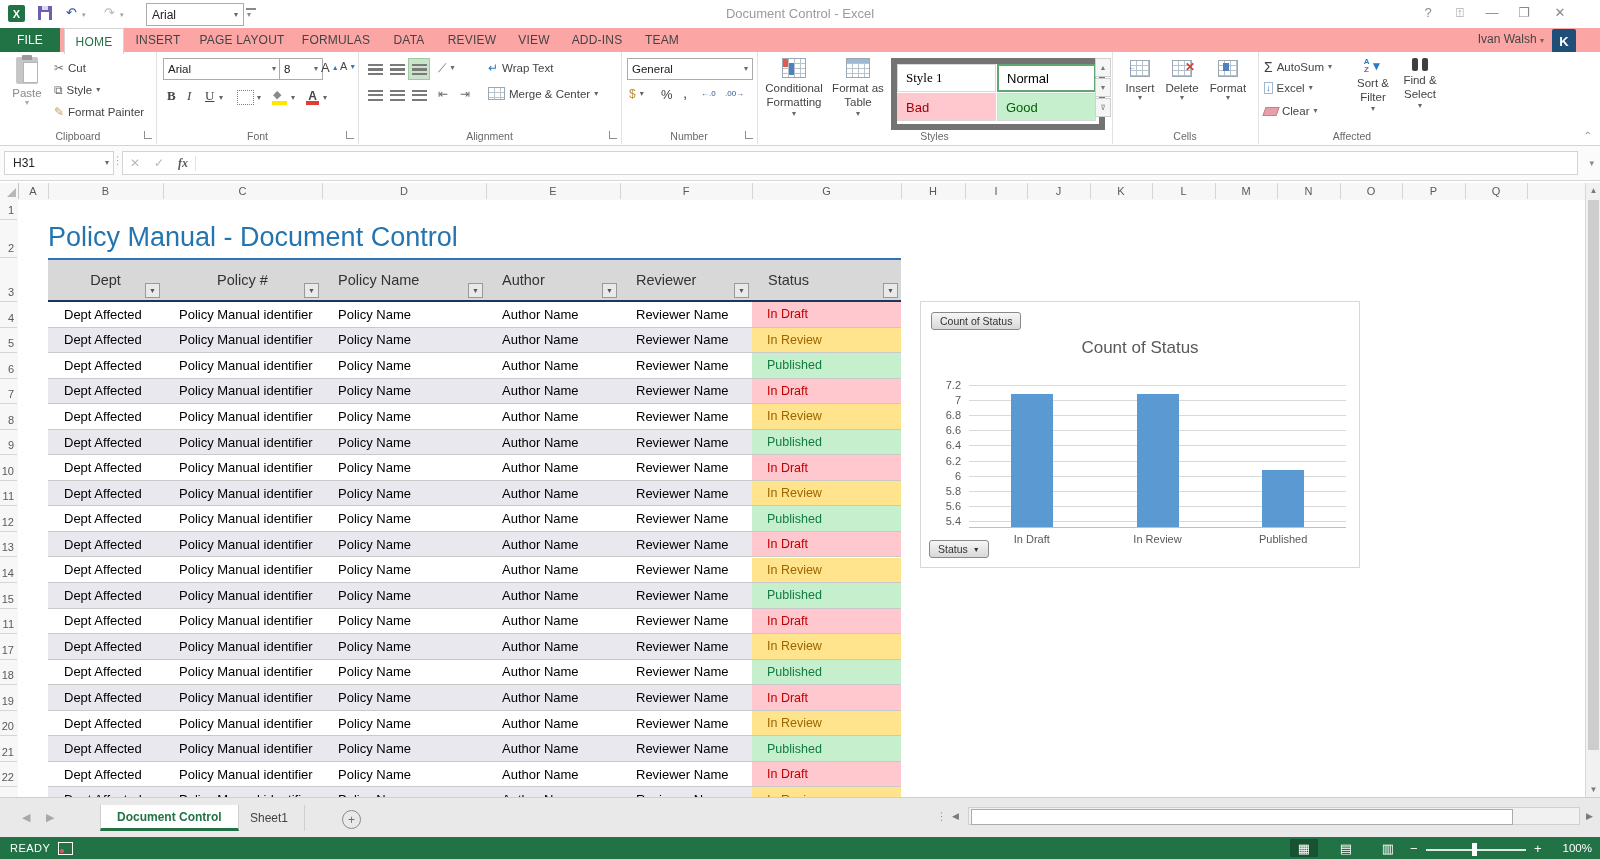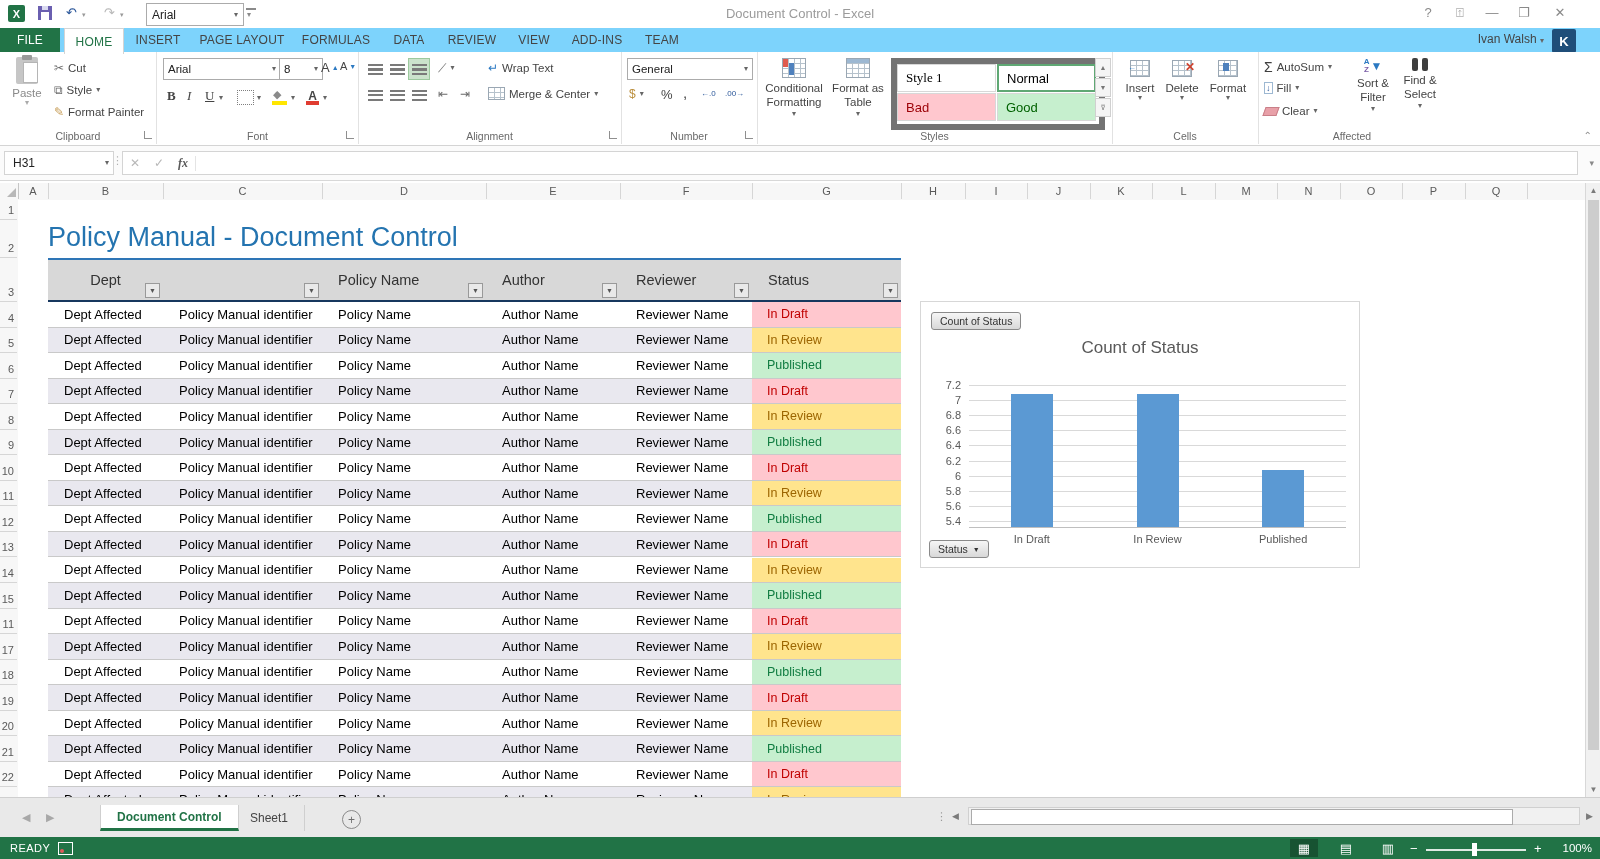--- a/index.html
+++ b/index.html
@@ -15,21 +15,21 @@
   #save-icon:before{content:"";position:absolute;left:4px;top:0;width:6px;height:4px;background:#d9d9f0;}
   #undo-icon{left:66px;color:#2b579a;}
   #redo-icon{left:104px;color:#b9b9b9;}
   .qat-dd{position:absolute;top:11px;font-size:7px;color:#9a9a9a;}
   #qat-font-combo{position:absolute;left:146px;top:3px;width:86px;height:21px;border:1px solid #ababab;background:#fff;display:flex;align-items:center;padding:0 5px;font-size:12px;color:#222;}
   #qat-more{position:absolute;left:246px;top:8px;width:10px;border-top:2px solid #8a8a8a;}
   #qat-more:after{content:"▾";position:absolute;left:1px;top:0px;font-size:8px;color:#8a8a8a;}
   #title-text{position:absolute;left:0;right:0;top:6px;text-align:center;font-size:13px;color:#9b9b9b;}
   .winbtn{position:absolute;top:5px;font-size:13px;color:#8a8a8a;width:24px;text-align:center;}
   
-  #tabrow{position:absolute;left:0;top:28px;width:1600px;height:24px;background:#7dd3fc;}
+  #tabrow{position:absolute;left:0;top:28px;width:1600px;height:24px;background:#fca5a5;}
   .rtab{position:absolute;top:0;height:24px;display:flex;align-items:center;padding:0 14px;font-size:12px;color:#444;letter-spacing:.2px;}
   .rtab.file{background:#217346;color:#fff;padding:0 20px;}
   .rtab.active{background:#fff;color:#217346;border:1px solid #d4d4d4;border-bottom:none;height:25px;z-index:2;}
   #account{position:absolute;right:56px;top:4px;font-size:12px;color:#444;}
   #avatar{position:absolute;right:24px;top:1px;width:24px;height:24px;background:#1f4e79;color:#fff;font-size:13px;font-weight:bold;display:flex;align-items:center;justify-content:center;border-radius:2px;}
   
   #ribbon{position:absolute;left:0;top:52px;width:1600px;height:93px;background:#fff;border-bottom:1px solid #d4d4d4;}
   .rgroup{position:absolute;top:0;height:92px;border-right:1px solid #e2e2e2;}
   .grouplabel{position:absolute;bottom:2px;left:0;right:0;text-align:center;font-size:10.5px;color:#696969;}
   .launcher{position:absolute;right:4px;bottom:5px;width:7px;height:7px;border-left:1px solid #8f8f8f;border-bottom:1px solid #8f8f8f;}
@@ -329,21 +329,21 @@
     </div>
 
     <div class="rgroup" style="left:1258px;width:188px;border-right:none">
       <div class="rbtn" style="left:6px;top:7px">
           <span class="glyph" style="font-size:14px;color:#3f3f3f">Σ</span>
           <span>AutoSum</span>
           <span class="dd">▾</span>
         </div>
       <div class="rbtn" style="left:6px;top:30px">
           <span class="glyph" style="color:#2b579a;border:1px solid #9db8d2;padding:0 1px;font-size:9px">↓</span>
-          <span>Fill</span>
+          <span>Excel</span>
           <span class="dd">▾</span>
         </div>
       <div class="rbtn" style="left:6px;top:53px">
           <span style="width:12px;height:7px;background:#e8a0a8;transform:skewX(-20deg);border:1px solid #c97f88"></span>
           <span>Clear</span>
           <span class="dd">▾</span>
         </div>
       <div class="bigbtn" style="left:92px;top:6px;width:46px">
         <span style="display:flex;align-items:center;gap:1px">
           <span style="display:flex;flex-direction:column;font-size:8px;font-weight:bold;line-height:1">
@@ -428,20 +428,21 @@
       <div class="rowgut" style="top: 510.8px; height: 25.55px;">20</div>
       <div class="rowgut" style="top: 536.35px; height: 25.55px;">21</div>
       <div class="rowgut" style="top: 561.9px; height: 25.55px;">22</div>
     </div>
 
   <div id="grid">
     <div id="sheet-title">Policy Manual - Document Control</div>
     <div id="thead">
         <div class="hcell" style="left: 0px; width: 115px; justify-content: center;">Dept</div>
         <div class="filterbtn" style="left: 97px; top: 23px;">▼</div>
+        <div class="hcell" style="left: 115px; width: 159px; justify-content: center;">Policy #</div>
         <div class="filterbtn" style="left: 256px; top: 23px;">▼</div>
         <div class="hcell" style="left: 274px; width: 164px; padding-left: 16px; box-sizing: border-box;">Policy Name</div>
         <div class="filterbtn" style="left: 420px; top: 23px;">▼</div>
         <div class="hcell" style="left: 438px; width: 134px; padding-left: 16px; box-sizing: border-box;">Author</div>
         <div class="filterbtn" style="left: 554px; top: 23px;">▼</div>
         <div class="hcell" style="left: 572px; width: 132px; padding-left: 16px; box-sizing: border-box;">Reviewer</div>
         <div class="filterbtn" style="left: 686px; top: 23px;">▼</div>
         <div class="hcell" style="left: 704px; width: 149px; padding-left: 16px; box-sizing: border-box;">Status</div>
         <div class="filterbtn" style="left: 835px; top: 23px;">▼</div>
       </div>

